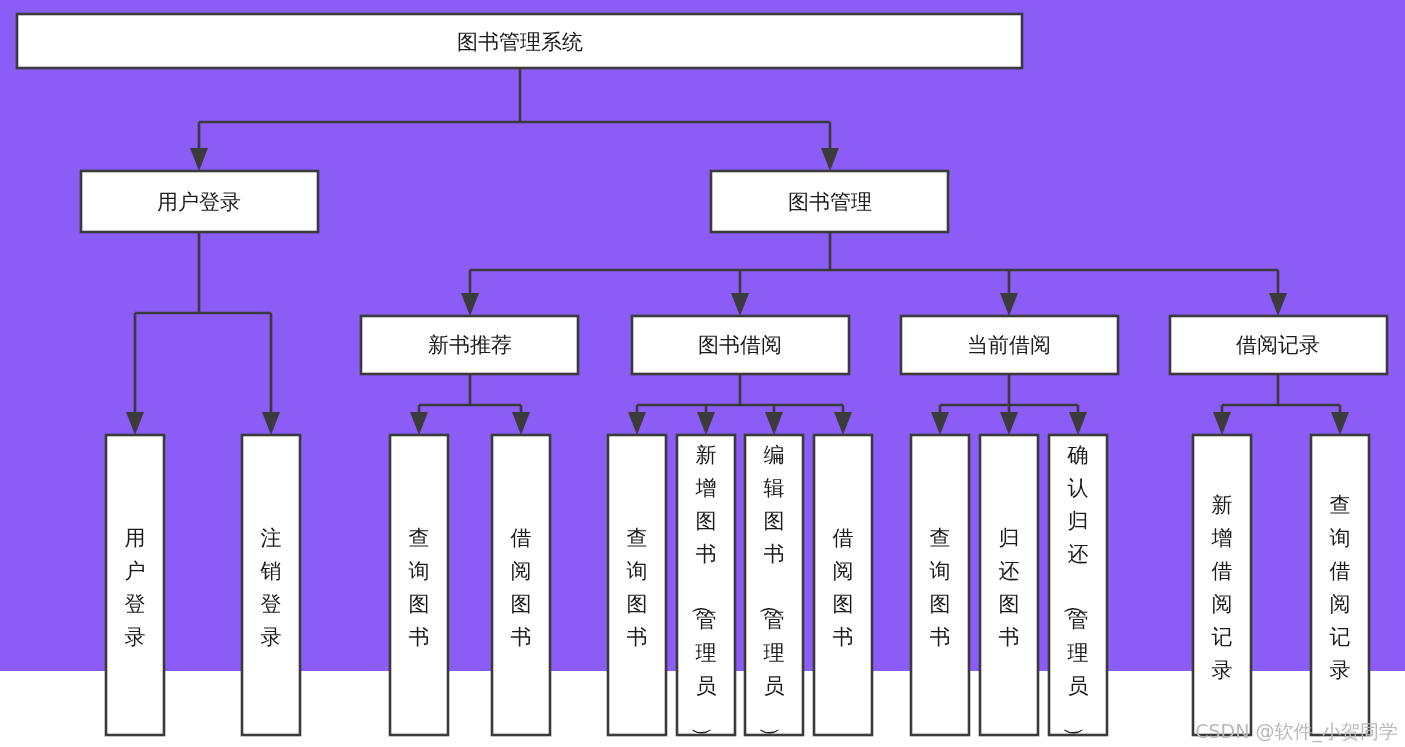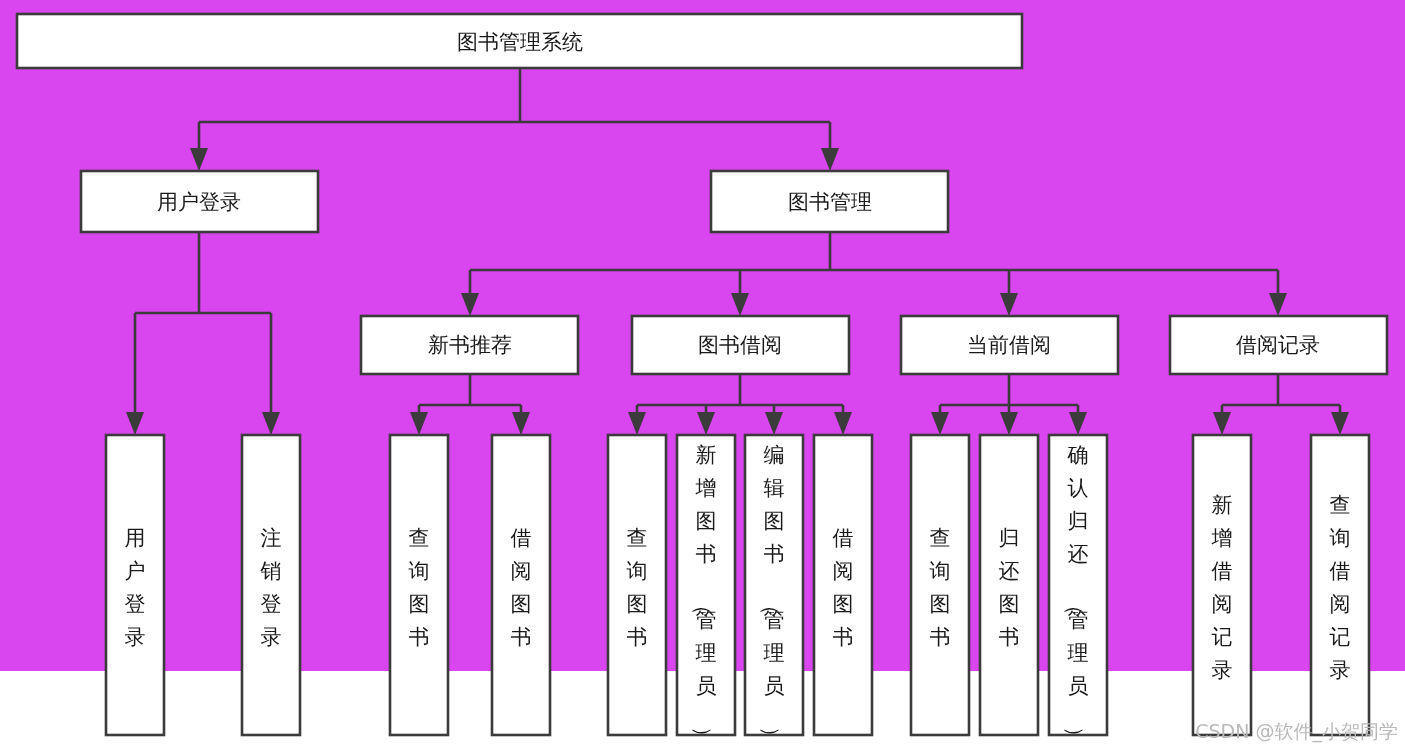--- a/index.html
+++ b/index.html
@@ -11,21 +11,21 @@
   body {
     width: 1405px;
     height: 747px;
     font-family: "DejaVu Sans", "Liberation Sans", sans-serif;
     overflow: hidden;
   }
   #diagram-root {
     position: relative;
     width: 1405px;
     height: 671px;
-    background: #d946ef;
+    background: #8b5cf6;
   }
   svg.diagram-canvas {
     position: absolute;
     top: 0;
     left: 0;
     width: 1405px;
     height: 747px;
     display: block;
   }
   .node-box {

